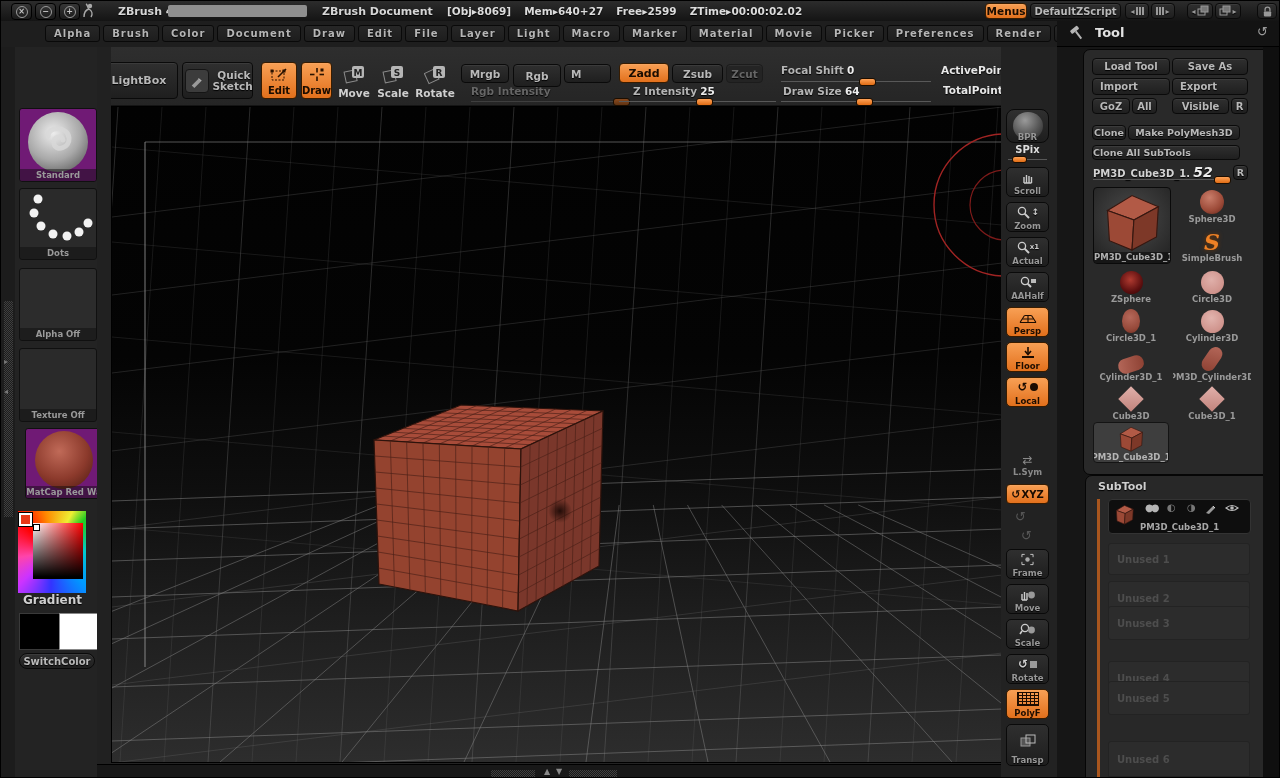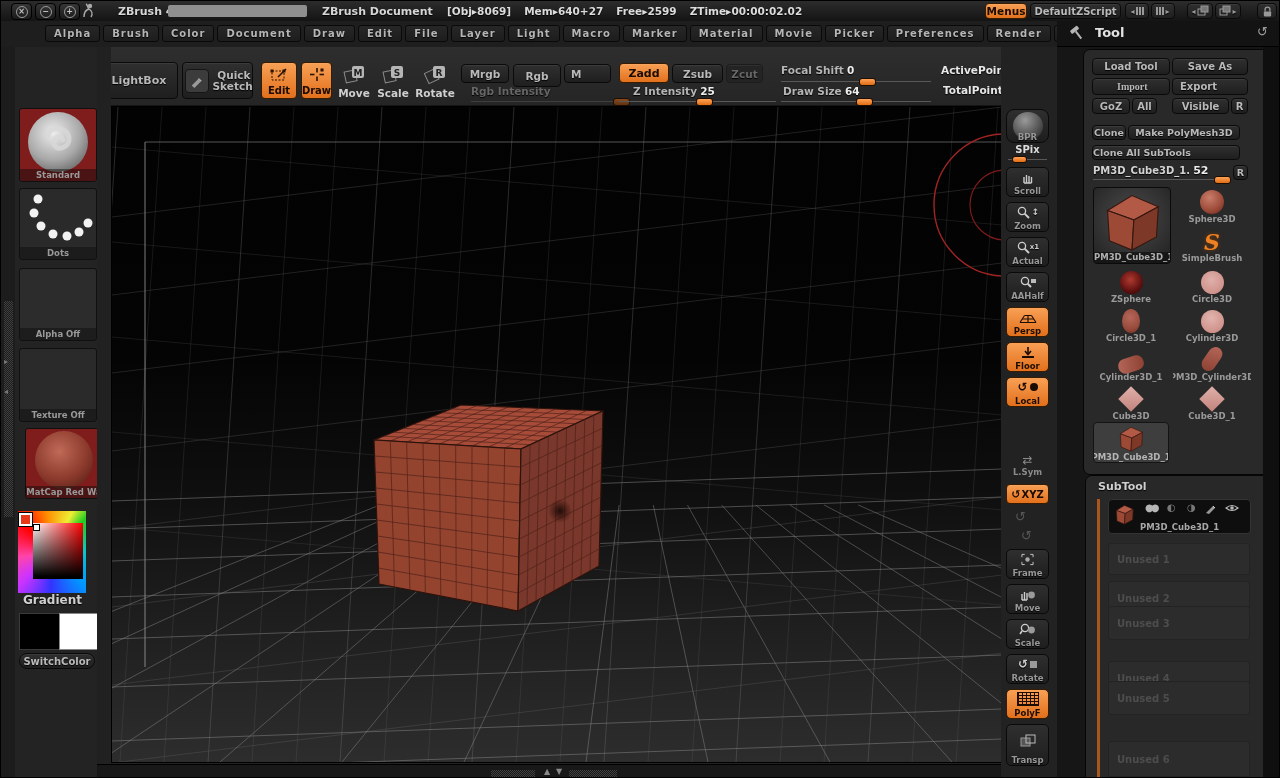--- a/index.html
+++ b/index.html
@@ -32,21 +32,21 @@
   .toolbar{left:0;top:46px;width:1280px;height:58px;background:linear-gradient(#2e2e2e,#252525);
        border-bottom:1px solid #151515;}
   .track{position:absolute;height:1px;background:#585858;}
   .knob{position:absolute;width:15px;height:6px;border-radius:3px;top:-3px;
        background:linear-gradient(#ffa257,#e06c14);border:1px solid #1c0e00;}
   .knob.brown{background:linear-gradient(#8a4a1e,#5e3212);}
   .slbl{font-weight:bold;color:#b5b5b5;font-size:10.5px;text-shadow:0 1px 1px #000;white-space:nowrap;}
   .sval{color:#ededed;}
   
   .shelfL{left:14px;top:46px;width:82px;height:732px;background:#232323;}
-  .thumb{position:absolute;left:4px;width:78px;background:#7f1d1d;border:1px solid #101010;
+  .thumb{position:absolute;left:4px;width:78px;background:#701a75;border:1px solid #101010;
        border-radius:3px;box-sizing:border-box;overflow:hidden;}
   .thumb .cap{position:absolute;left:0;right:0;bottom:0;height:12px;background:rgba(10,10,10,.45);
        color:#9a9a9a;font-size:8.5px;font-weight:bold;text-align:center;line-height:12px;
        white-space:nowrap;overflow:hidden;}
   .dith{background-image:conic-gradient(#3f3f3f 90deg,transparent 90deg 180deg,#3f3f3f 180deg 270deg,transparent 270deg);
        background-size:2px 2px;}
   
   .canvas{left:110px;top:105px;width:890px;height:655px;border:1px solid #000;
        background:linear-gradient(180deg,#020202 0%,#040404 38%,#0e0e0e 58%,#1e1e1e 78%,#2d2d2d 100%);}
   .navstrip{left:96px;top:763px;width:908px;height:15px;background:#181818;border-top:1px solid #000;}
@@ -632,33 +632,33 @@
 </div>
 
 <div class="abs rpanel">
   <div class="card" style="left:26px;top:2px;width:198px;height:424px;background:#292929;"></div>
   <div class="card" style="left:28px;top:428px;width:202px;height:304px;border-radius:7px 7px 0 0;background:#282828;"></div>
   <div class="abs" style="left:206px;top:0;width:18px;height:732px;background:#0f0f0f;"></div>
 </div>
 
 <div class="abs btn tbtn" style="left:1091px;top:57px;width:78px;">Load Tool</div>
 <div class="abs btn tbtn" style="left:1171px;top:57px;width:76px;">Save As</div>
-<div class="abs btn tbtn" style="left:1091px;top:77px;width:78px;justify-content:flex-start;padding-left:24px;font-family:Liberation Serif, serif;">Import</div>
+<div class="abs btn tbtn" style="left:1091px;top:77px;width:78px;justify-content:flex-start;padding-left:7px;">Import</div>
 <div class="abs btn tbtn" style="left:1171px;top:77px;width:76px;justify-content:flex-start;padding-left:7px;">Export</div>
 <div class="abs btn tbtn" style="left:1091px;top:97px;width:38px;height:16px;">GoZ</div>
 <div class="abs btn tbtn" style="left:1131px;top:97px;width:25px;height:16px;">All</div>
 <div class="abs btn tbtn" style="left:1171px;top:97px;width:57px;height:16px;">Visible</div>
 <div class="abs btn tbtn" style="left:1230px;top:97px;width:17px;height:16px;">R</div>
 <div class="abs btn tbtn" style="left:1091px;top:124px;width:34px;height:15px;font-size:9.5px;">Clone</div>
 <div class="abs btn tbtn" style="left:1127px;top:124px;width:112px;height:15px;font-size:9.5px;">Make PolyMesh3D</div>
 <div class="abs btn tbtn" style="left:1091px;top:144px;width:148px;height:15px;font-size:9.5px;justify-content:flex-start;">Clone All SubTools</div>
 
 <div class="abs" style="left:1092px;top:163px;width:138px;">
   <span class="slbl" style="font-size:10px;color:#d2d2d2;">PM3D_Cube3D_1.</span>
-  <span class="slbl sval" style="font-size:11px;">52</span>
+  <span class="slbl sval" style="font-size:14px;font-style:italic;">52</span>
   <div class="track" style="left:0;top:15px;width:137px;">
       <div class="knob" style="left:88%;"></div>
     </div>
 </div>
 <div class="abs btn" style="left:1232px;top:164px;width:15px;height:15px;font-size:9.5px;">R</div>
 
 <div class="abs" style="left:1092px;top:186px;width:76px;height:75px;background:radial-gradient(circle at 50% 40%,#4c4c4c,#262626 85%);border:1px solid #0a0a0a;border-radius:4px;overflow:hidden;">
   <svg width="76" height="64" viewBox="0 0 40 34">
     <polygon points="7,12 20,4 34,10 21,17" fill="#b25a46" stroke="#351710" stroke-width=".6"></polygon>
     <polygon points="7,12 21,17 20,33 8,28" fill="#9c4936" stroke="#351710" stroke-width=".6"></polygon>

